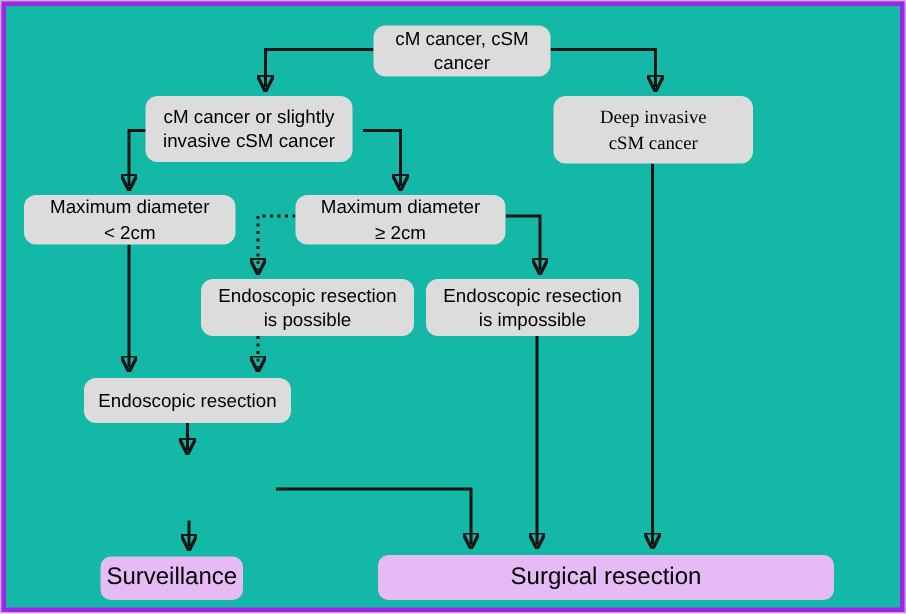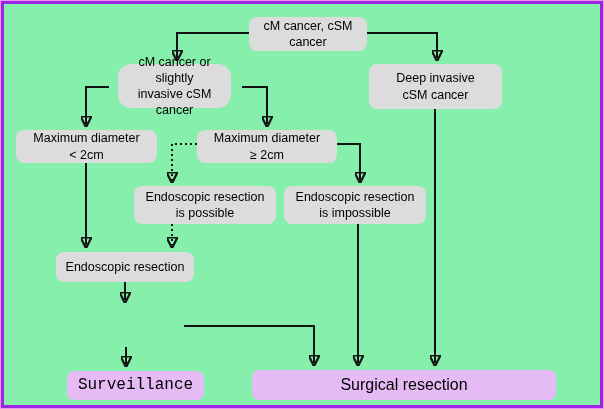--- a/index.html
+++ b/index.html
@@ -4,21 +4,21 @@
 <style>
   html,body{margin:0;padding:0;background:#ffffff;}
   .frame{
     width:604px;height:409px;box-sizing:border-box;
     border:1px solid var(--frame-outer,#f095f2);
     font-family:"Liberation Sans", sans-serif;
   }
   .frame-inner{
     width:100%;height:100%;box-sizing:border-box;position:relative;
     border:3px solid var(--frame-border,#9c26e3);
-    background:#86efac;overflow:hidden;padding-left:36px;
+    background:#14b8a6;overflow:hidden;padding-left:36px;
   }
   .connectors{position:absolute;left:0;top:0;z-index:0;}
   .connectors path{fill:none;stroke:var(--line,#141414);stroke-width:2;}
   .connectors path.dotted{stroke-dasharray:2 3;}
   .node{
     position:absolute;z-index:1;box-sizing:border-box;
     background:var(--node-fill,#dcdcdc);
     border-radius:8px;
     display:flex;align-items:center;justify-content:center;
     text-align:center;color:#000;
@@ -56,26 +56,26 @@
       <path d="M121,278 L121,296" marker-end="url(#arrow)"></path>
       <path d="M122,343 L122,360" marker-end="url(#arrow)"></path>
       <path d="M180,322 L310,322 L310,359" marker-end="url(#arrow)"></path>
     </svg>
 
     <div class="node" style="left:245px;top:13px;width:118px;height:34px;">
       <span class="lbl">cM cancer, cSM
 cancer</span>
     </div>
 
-    <div class="node" style="left:114px;top:60px;width:113px;height:44px;border-radius:13px;">
+    <div class="node" style="left:93px;top:60px;width:138px;height:44px;">
       <span class="lbl">cM cancer or slightly
 invasive cSM cancer</span>
     </div>
 
-    <div class="node" style="left:365px;top:60px;width:133px;height:45px;">
+    <div class="node" style="left:365px;top:60px;width:133px;height:45px;font-family:Liberation Serif, serif;">
       <span class="lbl">Deep invasive
 cSM cancer</span>
     </div>
 
     <div class="node" style="left:12px;top:126px;width:141px;height:33px;">
       <span class="lbl">Maximum diameter
 &lt; 2cm</span>
     </div>
 
     <div class="node" style="left:193px;top:126px;width:140px;height:33px;">
@@ -91,21 +91,21 @@
     <div class="node" style="left:280px;top:182px;width:142px;height:38px;">
       <span class="lbl">Endoscopic resection
 is impossible</span>
     </div>
 
     <div class="node" style="left:52px;top:248px;width:138px;height:30px;">
       <span class="lbl">Endoscopic resection</span>
     </div>
 
 
-    <div class="node outcome" style="left:63px;top:367px;width:137px;height:29px;font-family:Liberation Mono, monospace;">
+    <div class="node outcome" style="left:63px;top:367px;width:95px;height:29px;">
       <span class="lbl">Surveillance</span>
     </div>
 
     <div class="node outcome" style="left:248px;top:366px;width:304px;height:30px;">
       <span class="lbl">Surgical resection</span>
     </div>
 
   </div>
 </div>
 

